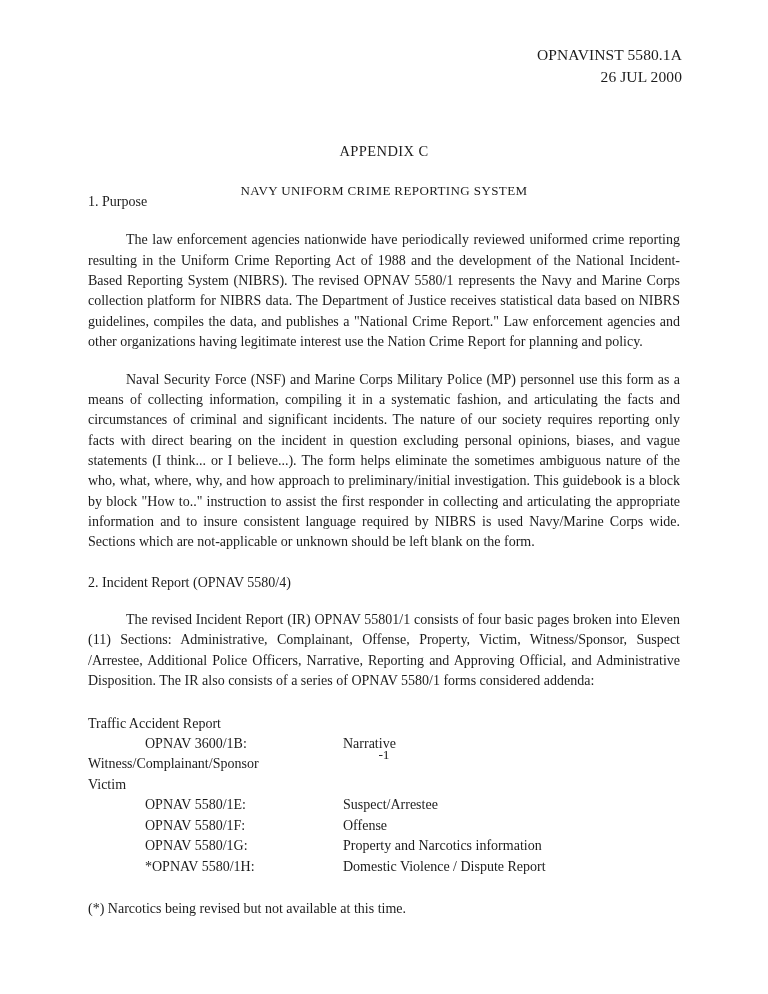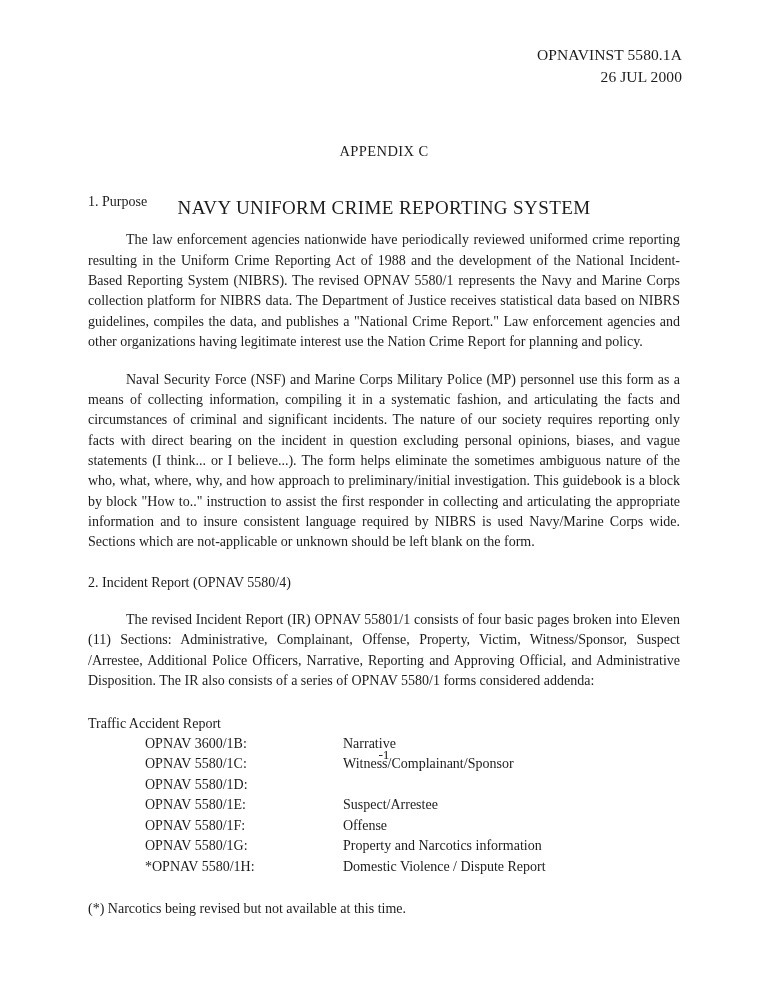--- a/index.html
+++ b/index.html
@@ -40,22 +40,22 @@
     top: 143px;
     left: 0;
     width: 768px;
     text-align: center;
   }
   .appendix-label {
     font-size: 14.5px;
     letter-spacing: 0.4px;
   }
   .doc-title {
-    margin-top: 37px;
-    font-size: 19px;
+    margin-top: 23px;
+    font-size: 13px;
     letter-spacing: 0.4px;
   }
 
   
   .content {
     position: absolute;
     top: 192px;
     left: 88px;
     width: 592px;
     font-size: 14px;
@@ -141,25 +141,24 @@
 
     <ul class="forms-list">
       <li class="form-row">
         <span class="form-desc">Traffic Accident Report</span>
       </li>
       <li class="form-row">
         <span class="form-code">OPNAV 3600/1B:</span>
         <span class="form-desc">Narrative</span>
       </li>
       <li class="form-row">
-        <span class="form-code">OPNAV 5580/1C:</span>
         <span class="form-desc">Witness/Complainant/Sponsor</span>
       </li>
       <li class="form-row">
-        <span class="form-code">OPNAV 5580/1D:</span>
+        <span class="form-desc">Victim</span>
       </li>
       <li class="form-row">
         <span class="form-code">OPNAV 5580/1E:</span>
         <span class="form-desc">Suspect/Arrestee</span>
       </li>
       <li class="form-row">
         <span class="form-code">OPNAV 5580/1F:</span>
         <span class="form-desc">Offense</span>
       </li>
       <li class="form-row">

